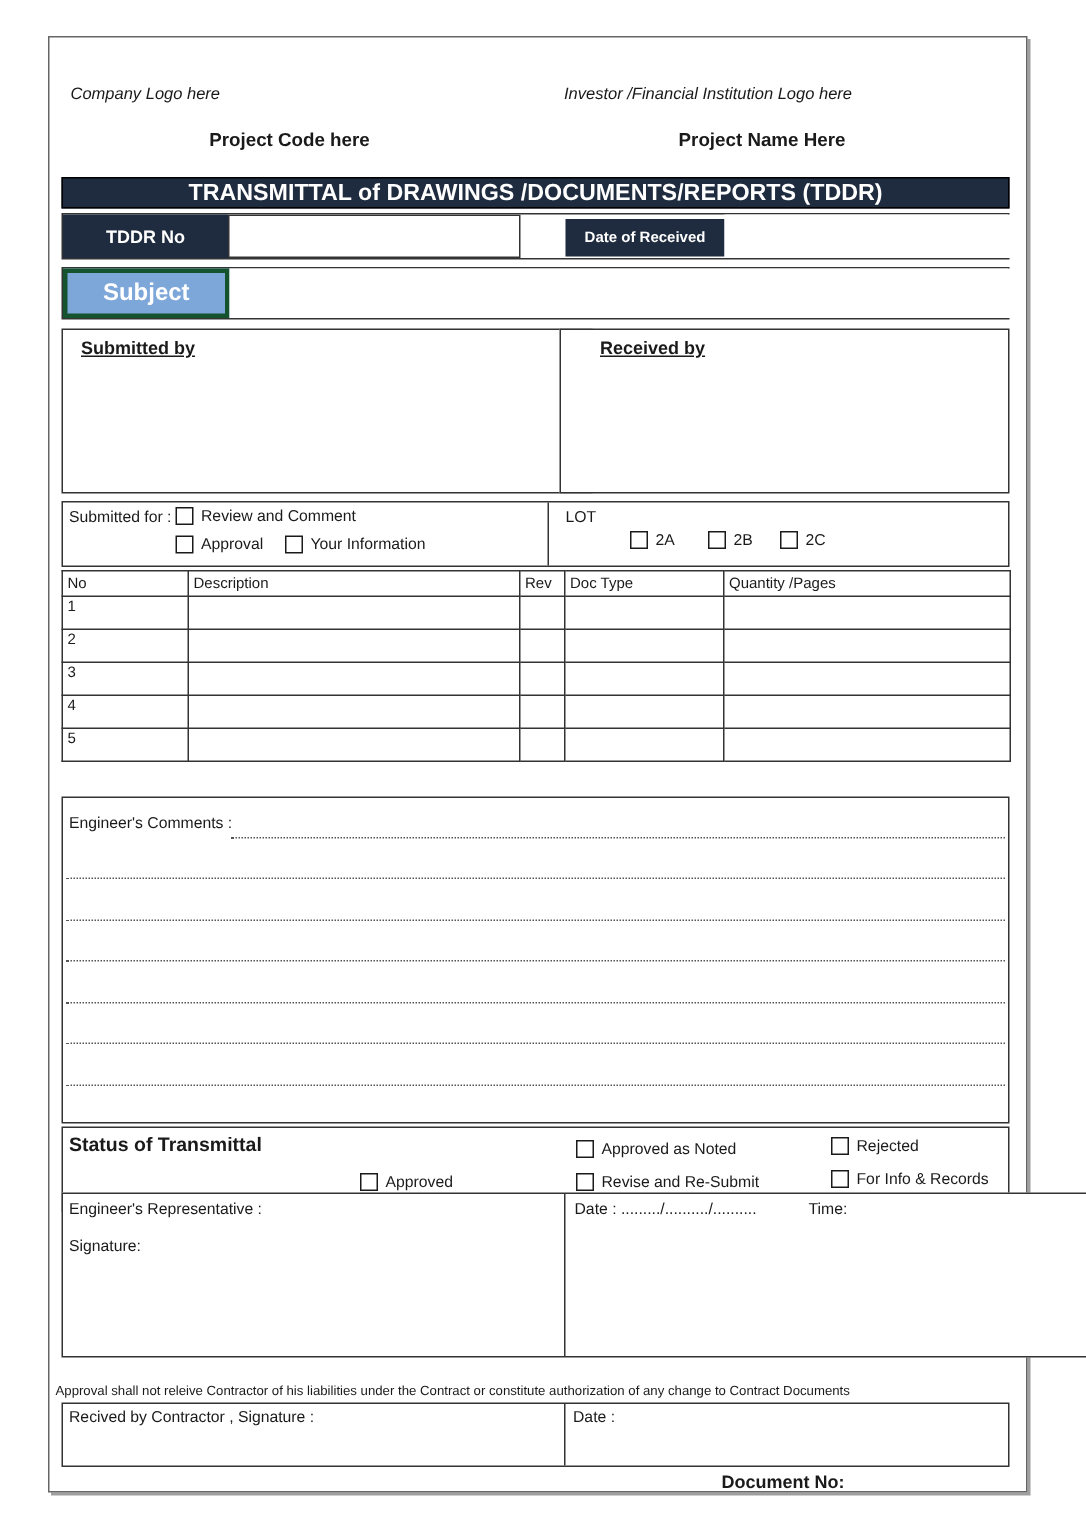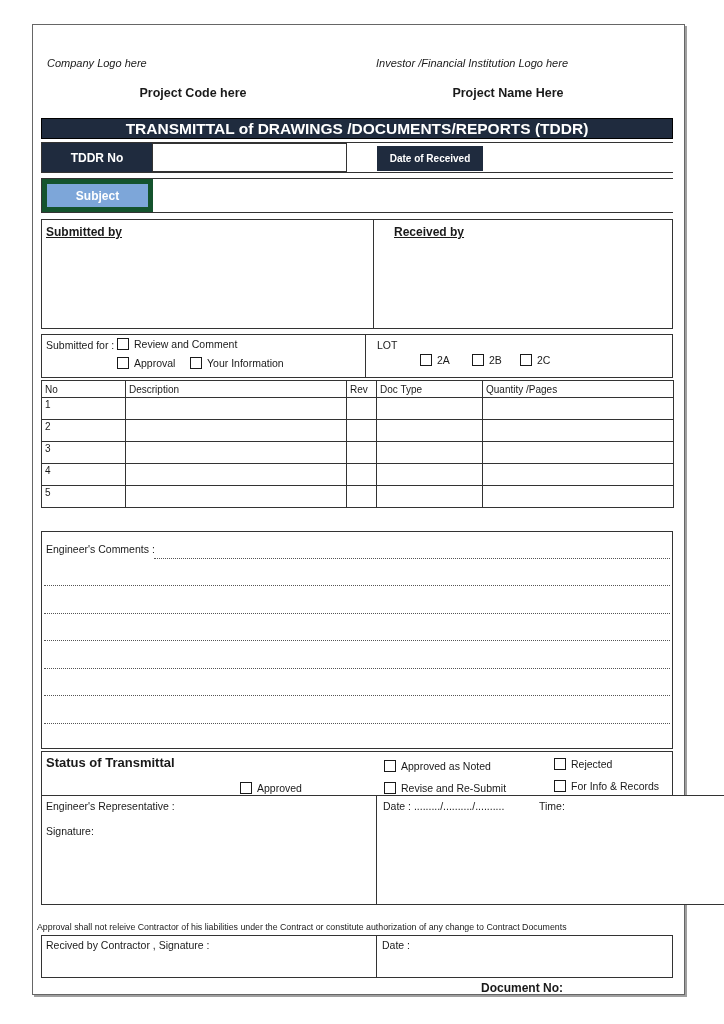--- a/index.html
+++ b/index.html
@@ -45,28 +45,28 @@
     <div class="abs navybox b" style="left:8px; top:93px; width:632px; height:21px; font-size:15.5px; border:1px solid #000;">TRANSMITTAL of DRAWINGS /DOCUMENTS/REPORTS (TDDR)</div>
 
     <div class="abs bordered" style="left:8px; top:117px; width:632px; height:31px;">
       <div class="abs navybox b" style="left:0; top:0; width:110px; height:100%; font-size:12px;">TDDR No</div>
       <div class="abs bordered" style="left:110px; top:0; width:195px; height:100%;"></div>
       <div class="abs navybox b" style="left:335px; top:3px; width:106px; height:25px; font-size:10px;">Date of Received</div>
       <div class="abs" style="left:441px; top:0; width:191px; height:100%; background:#fff;"></div>
     </div>
 
     <div class="abs bordered" style="left:8px; top:153px; width:632px; height:35px;">
-      <div class="abs navybox b" style="left:0; top:0; width:111px; height:100%; font-size:12px; background:#7da6d9; border:5px solid #14532d;">Subject</div>
+      <div class="abs navybox b" style="left:0; top:0; width:111px; height:100%; font-size:16px; background:#7da6d9; border:3px solid #14532d;">Subject</div>
       <div class="abs" style="left:111px; top:0; width:521px; height:100%; background:#fff;"></div>
     </div>
 
-    <div class="abs bordered" style="left:8px; top:194px; width:354px; height:110px; padding:5px 4px; font-size:12px;">
+    <div class="abs bordered" style="left:8px; top:194px; width:354px; height:110px; padding:5px 12px; font-size:12px;">
       <span class="b">Submitted by</span>
     </div>
-    <div class="abs bordered" style="left:340px; top:194px; width:300px; height:110px; padding:5px 4px 5px 20px; font-size:12px;">
+    <div class="abs bordered" style="left:340px; top:194px; width:300px; height:110px; padding:5px 4px 5px 26px; font-size:12px;">
       <span class="b">Received by</span>
     </div>
 
     <div class="abs bordered" style="left:8px; top:309px; width:632px; height:44px;text-align:center;">
       <div class="vline" style="left:323px; top:0; height:100%;"></div>
       <div class="abs" style="left:4px; top:4px; font-size:10.5px;">Submitted for :</div>
       <div class="cbrow" style="left:75px; top:3px;">
         <span class="cb"></span>
         <span>Review and Comment</span>
       </div>

